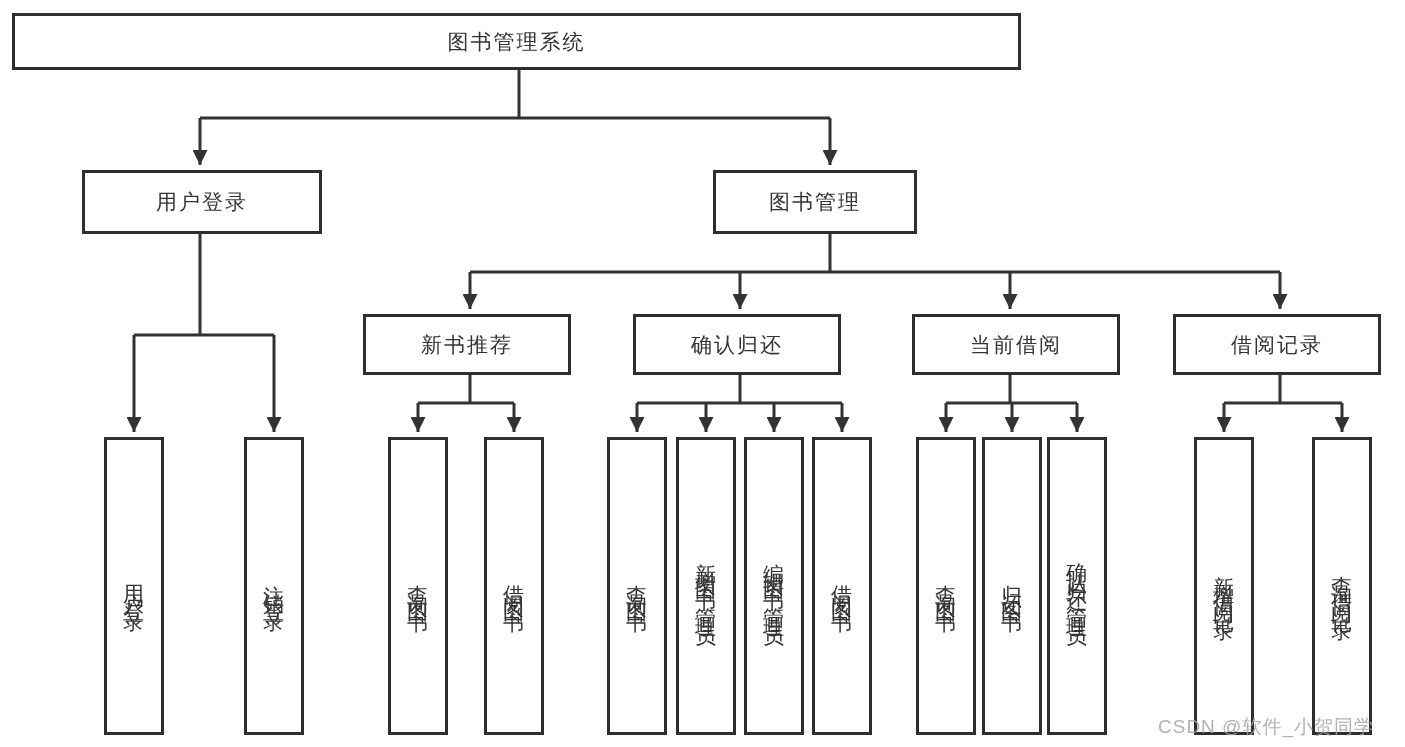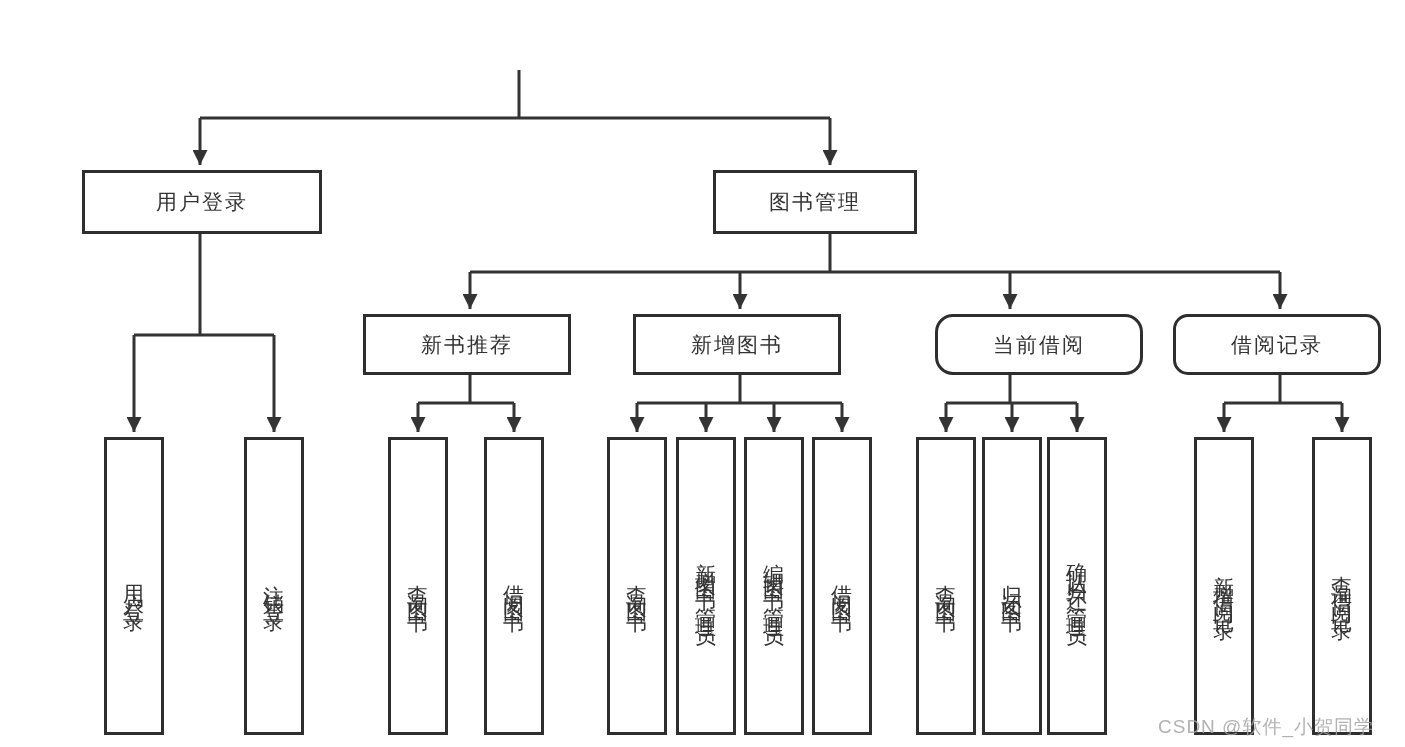--- a/index.html
+++ b/index.html
@@ -38,22 +38,22 @@
   }
   
   #n-root{left:12px;top:13px;width:1009px;height:57px;}
   
   #n-login{left:82px;top:170px;width:240px;height:64px;}
   #n-mgmt{left:713px;top:170px;width:204px;height:64px;}
   
   .l3{top:314px;width:208px;height:61px;}
   #n-newbook{left:363px;}
   #n-bookborrow{left:633px;}
-  #n-currentborrow{left:935px;border-radius:18px;}
-  #n-borrowrecord{left:1173px;border-radius:15px;}
+  #n-currentborrow{left:912px;}
+  #n-borrowrecord{left:1173px;}
   
   #n-l-userlogin{left:104px;}
   #n-l-logout{left:244px;}
   #n-l-query1{left:388px;}
   #n-l-borrow1{left:484px;}
   #n-l-query2{left:607px;}
   #n-l-addbook{left:676px;}
   #n-l-editbook{left:744px;}
   #n-l-borrow2{left:812px;}
   #n-l-query3{left:916px;}
@@ -112,33 +112,36 @@
       <line x1="946" y1="403" x2="946" y2="432" marker-end="url(#arrow)"></line>
       <line x1="1012" y1="403" x2="1012" y2="432" marker-end="url(#arrow)"></line>
       <line x1="1077" y1="403" x2="1077" y2="432" marker-end="url(#arrow)"></line>
 
       <path d="M1280,375 L1280,403 M1224,403 L1342,403"></path>
       <line x1="1224" y1="403" x2="1224" y2="432" marker-end="url(#arrow)"></line>
       <line x1="1342" y1="403" x2="1342" y2="432" marker-end="url(#arrow)"></line>
     </g>
   </svg>
 
+  <div class="node hbox" id="n-root">
+    <span>图书管理系统</span>
+  </div>
 
   <div class="node hbox" id="n-login">
     <span>用户登录</span>
   </div>
   <div class="node hbox" id="n-mgmt">
     <span>图书管理</span>
   </div>
 
   <div class="node hbox l3" id="n-newbook">
     <span>新书推荐</span>
   </div>
   <div class="node hbox l3" id="n-bookborrow">
-    <span>新增图书</span>
+    <span>确认归还</span>
   </div>
   <div class="node hbox l3" id="n-currentborrow">
     <span>当前借阅</span>
   </div>
   <div class="node hbox l3" id="n-borrowrecord">
     <span>借阅记录</span>
   </div>
 
   <div class="node vbox" id="n-l-userlogin">
     <span class="vtext">用户登录</span>

